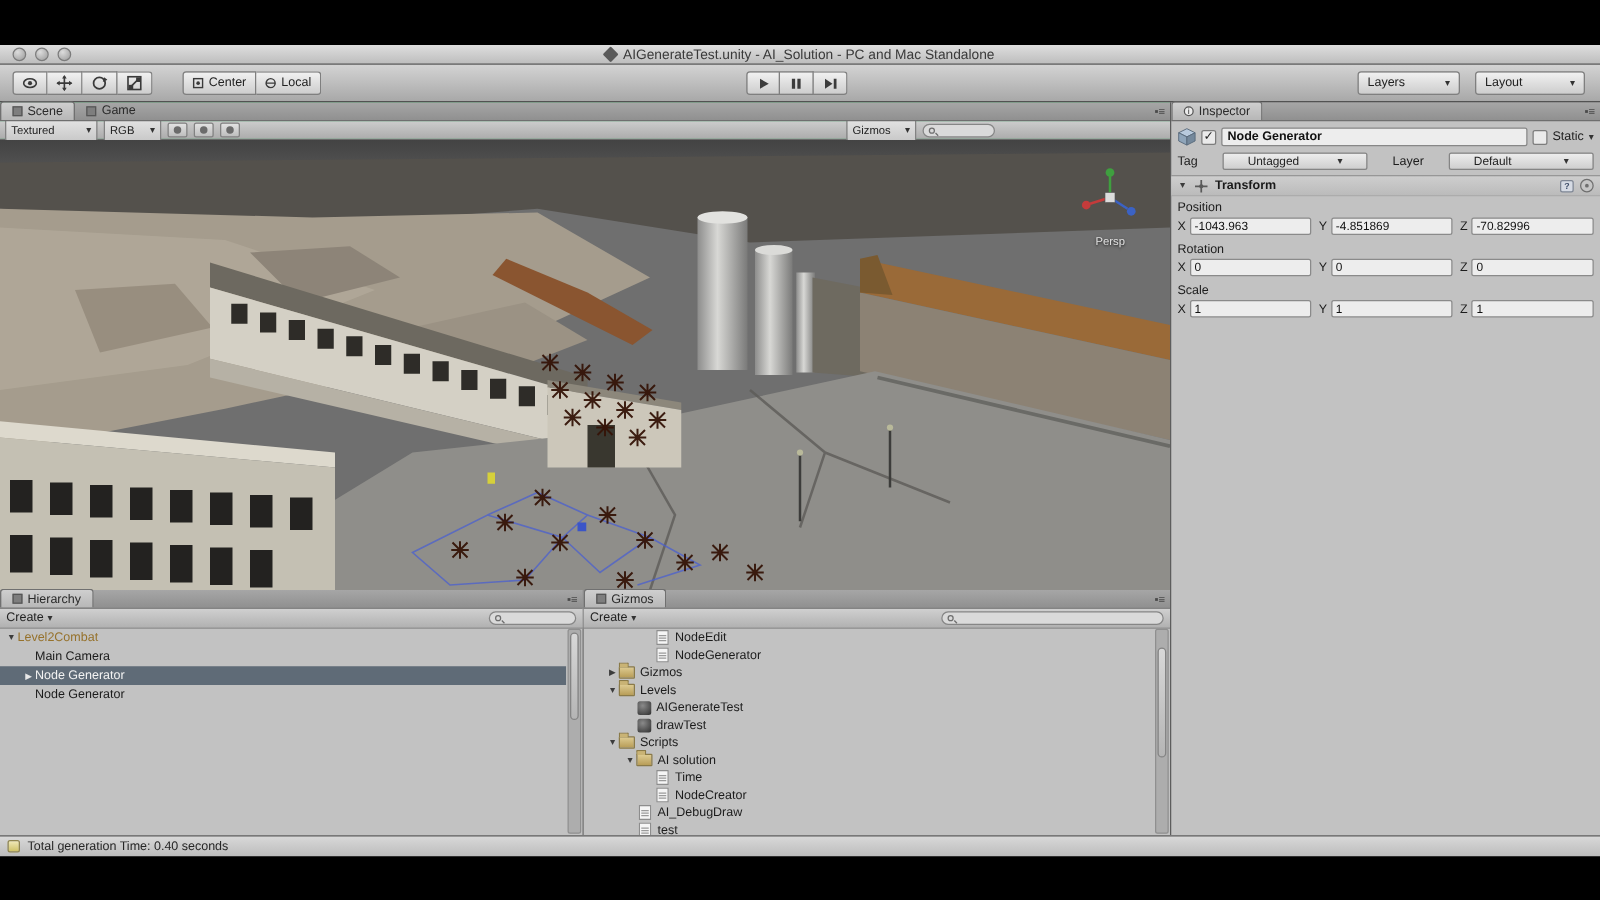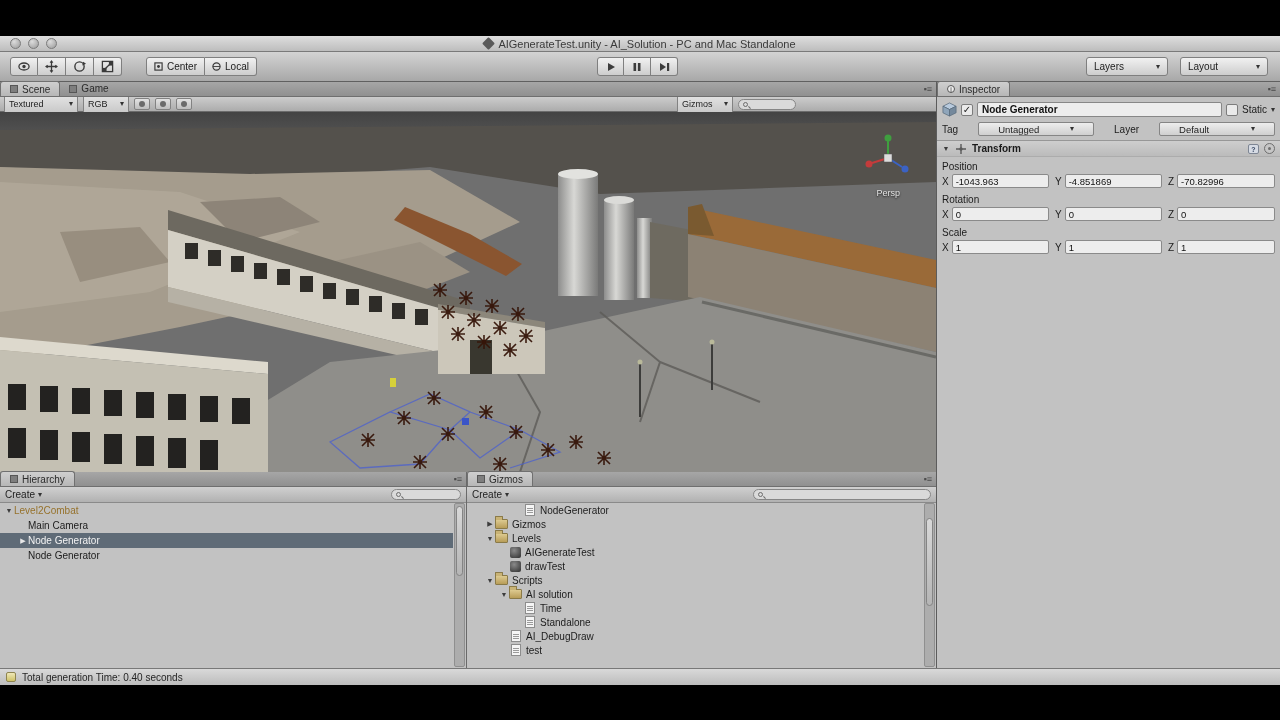--- a/index.html
+++ b/index.html
@@ -450,24 +450,29 @@
         <span>Create</span>
         <span class="caret"></span>
       </div>
       <span class="spacer"></span>
       <div class="searchbox" style="width:178px">
         <span class="mag"></span>
       </div>
     </div>
     <div class="list">
 
-
         <div class="p-row icon-script" style="padding-left: 46px;">
           <span class="fold"></span>
           <span class="p-icon"></span>
+          <span class="p-label">NodeEdit</span>
+        </div>
+
+        <div class="p-row icon-script" style="padding-left: 46px;">
+          <span class="fold"></span>
+          <span class="p-icon"></span>
           <span class="p-label">NodeGenerator</span>
         </div>
 
         <div class="p-row icon-folder arrow-right" style="padding-left: 18px;">
           <span class="fold"></span>
           <span class="p-icon"></span>
           <span class="p-label">Gizmos</span>
         </div>
 
         <div class="p-row icon-folder arrow-down" style="padding-left: 18px;">
@@ -502,21 +507,21 @@
 
         <div class="p-row icon-script" style="padding-left: 46px;">
           <span class="fold"></span>
           <span class="p-icon"></span>
           <span class="p-label">Time</span>
         </div>
 
         <div class="p-row icon-script" style="padding-left: 46px;">
           <span class="fold"></span>
           <span class="p-icon"></span>
-          <span class="p-label">Standalone</span>
+          <span class="p-label">NodeCreator</span>
         </div>
 
         <div class="p-row icon-script" style="padding-left: 32px;">
           <span class="fold"></span>
           <span class="p-icon"></span>
           <span class="p-label">AI_DebugDraw</span>
         </div>
 
         <div class="p-row icon-script" style="padding-left: 32px;">
           <span class="fold"></span>

